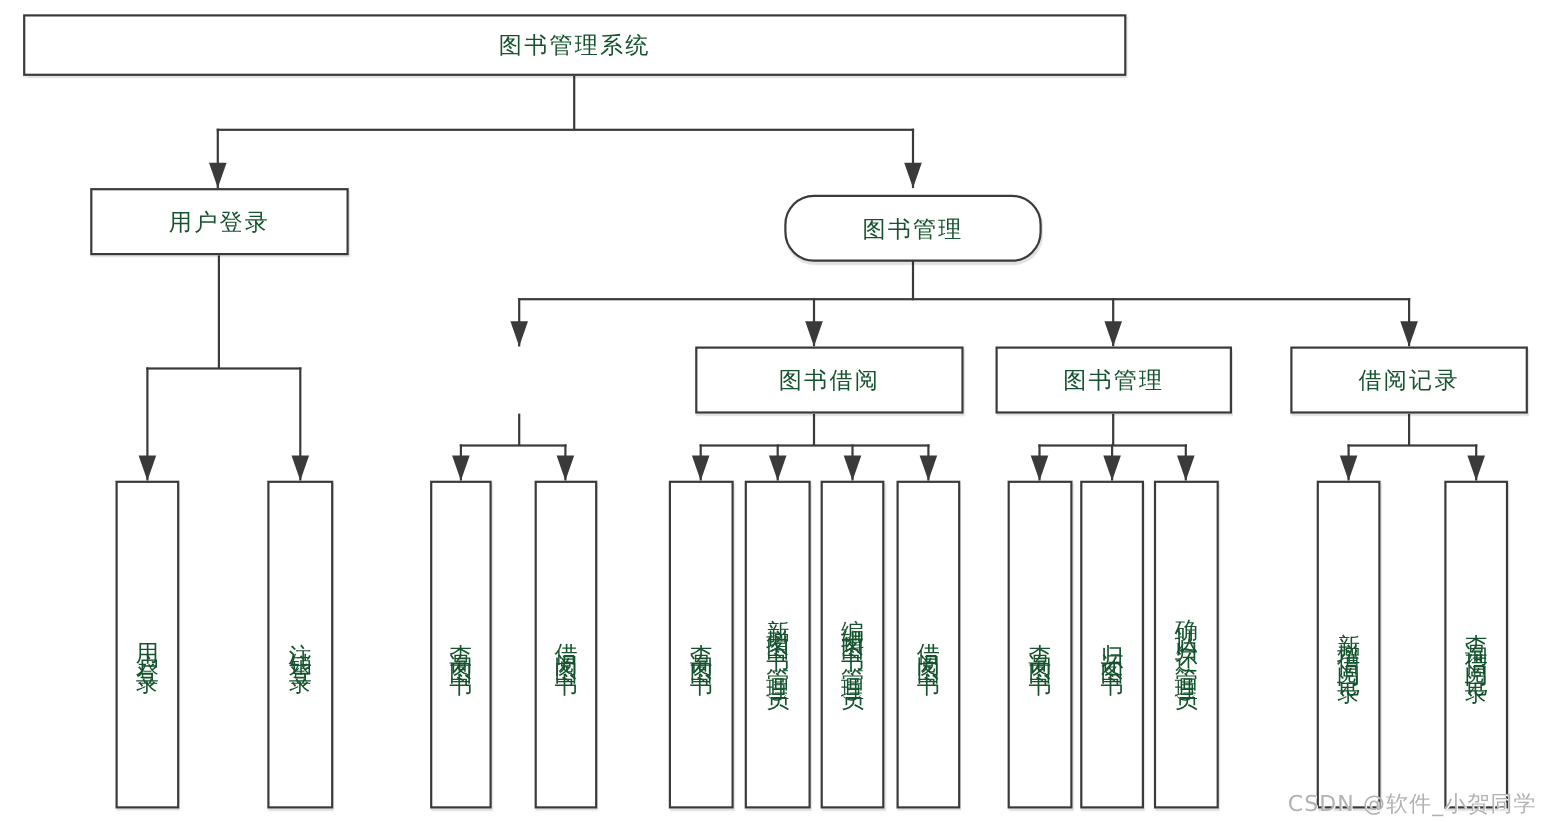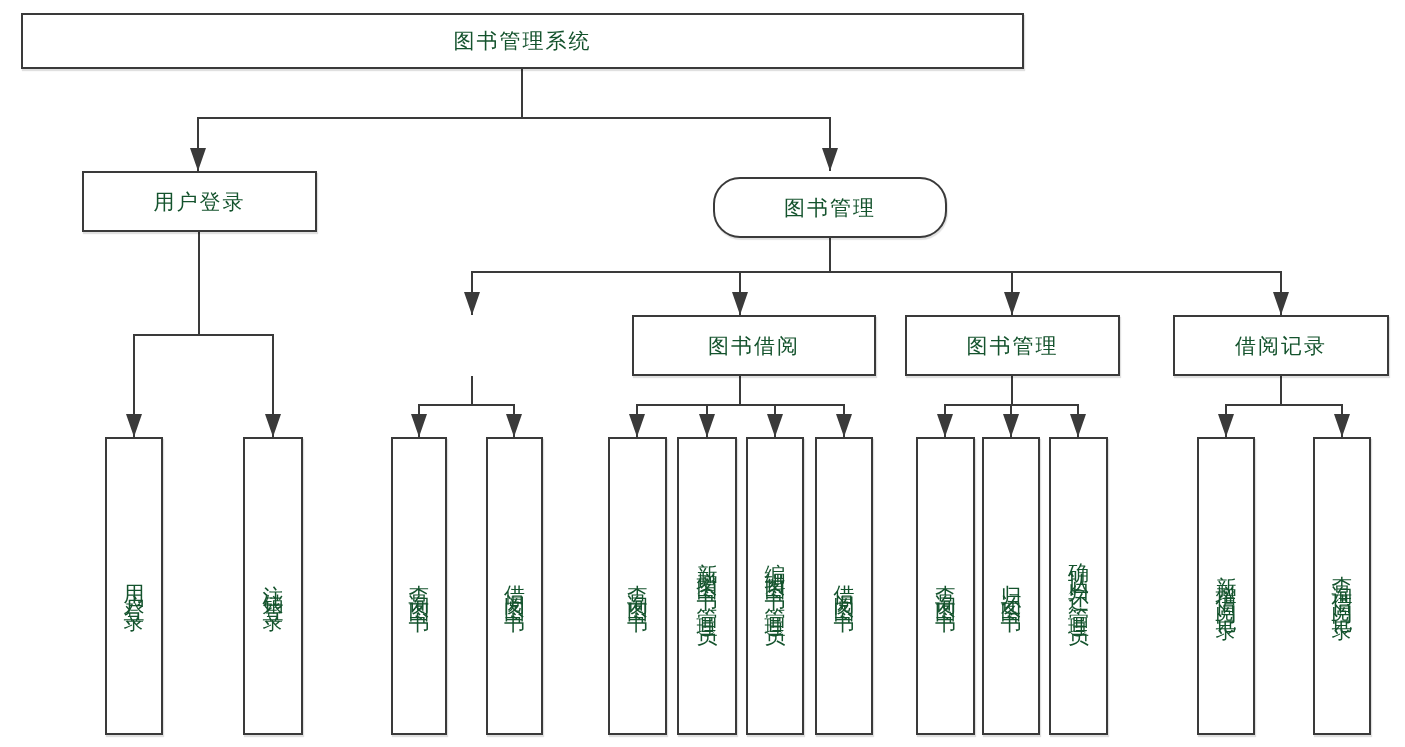--- a/index.html
+++ b/index.html
@@ -165,14 +165,15 @@
     <span>确认归还（管理员）</span>
   </div>
 
   <div class="node v" style="left:1197px;top:437px;width:58px;height:298px;">
     <span>新增借阅记录</span>
   </div>
   <div class="node v" style="left:1313px;top:437px;width:58px;height:298px;">
     <span>查询借阅记录</span>
   </div>
 
+  <div class="watermark">CSDN @软件_小贺同学</div>
 
 </div>
 
 </body></html>

